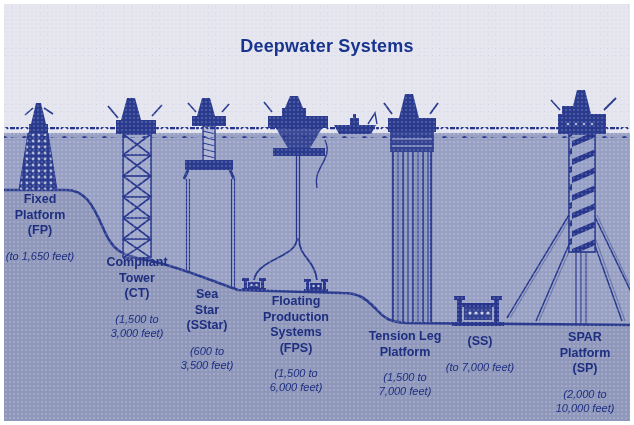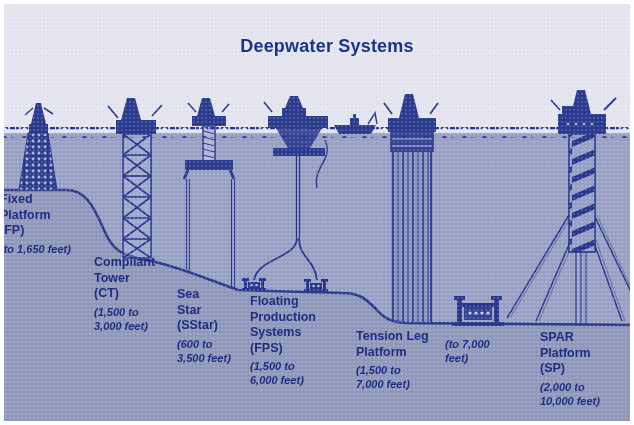--- a/index.html
+++ b/index.html
@@ -6,24 +6,24 @@
   #stage{position:relative;width:634px;height:425px;background:#ffffff;overflow:hidden;}
   #scene-svg{position:absolute;left:0;top:0;width:634px;height:425px;display:block;}
   .noise{position:absolute;inset:0;pointer-events:none;opacity:.30;
     background-image:
       radial-gradient(rgba(255,255,255,.55) .8px, transparent 1px),
       radial-gradient(rgba(45,55,120,.30) .8px, transparent 1px);
     background-size:4px 4px,7px 7px;background-position:0 0,2px 3px;}
   .frame{position:absolute;inset:0;border:4px solid #ffffff;pointer-events:none;}
   .title{position:absolute;left:0;right:0;top:36px;text-align:center;
     font-size:18px;font-weight:bold;letter-spacing:.2px;color:#18348e;padding-left:20px;}
-  .plabel{position:absolute;color:#1e2e80;}
+  .plabel{position:absolute;text-align:center;color:#1e2e80;}
   .pname{font-size:12.5px;font-weight:bold;line-height:15.5px;white-space:pre-line;}
-  .pdepth{font-size:11px;font-weight:bold;font-style:italic;line-height:14px;
-    white-space:pre-line;margin-top:3px;}
+  .pdepth{font-size:11px;font-weight:normal;font-style:italic;line-height:14px;
+    white-space:pre-line;margin-top:10px;}
 </style>
 </head>
 <body>
 
 <div id="stage">
 
   <svg id="scene-svg" viewBox="0 0 634 425" preserveAspectRatio="none">
     <defs>
       <pattern id="lat" width="6" height="6" patternUnits="userSpaceOnUse">
         <rect width="6" height="6" fill="#2a3a8e"></rect>
@@ -253,20 +253,21 @@
   </div>
 
   <div class="plabel" style="left:356px;top:329px;width:98px;">
     <div class="pname">Tension Leg
 Platform</div>
     <div class="pdepth">(1,500 to
 7,000 feet)</div>
   </div>
 
   <div class="plabel" style="left:445px;top:334px;width:70px;">
+    <div class="pname">(SS)</div>
     <div class="pdepth">(to 7,000 feet)</div>
   </div>
 
   <div class="plabel" style="left:540px;top:330px;width:90px;">
     <div class="pname">SPAR
 Platform</div>
     <div class="pname">(SP)</div>
     <div class="pdepth">(2,000 to
 10,000 feet)</div>
   </div>

